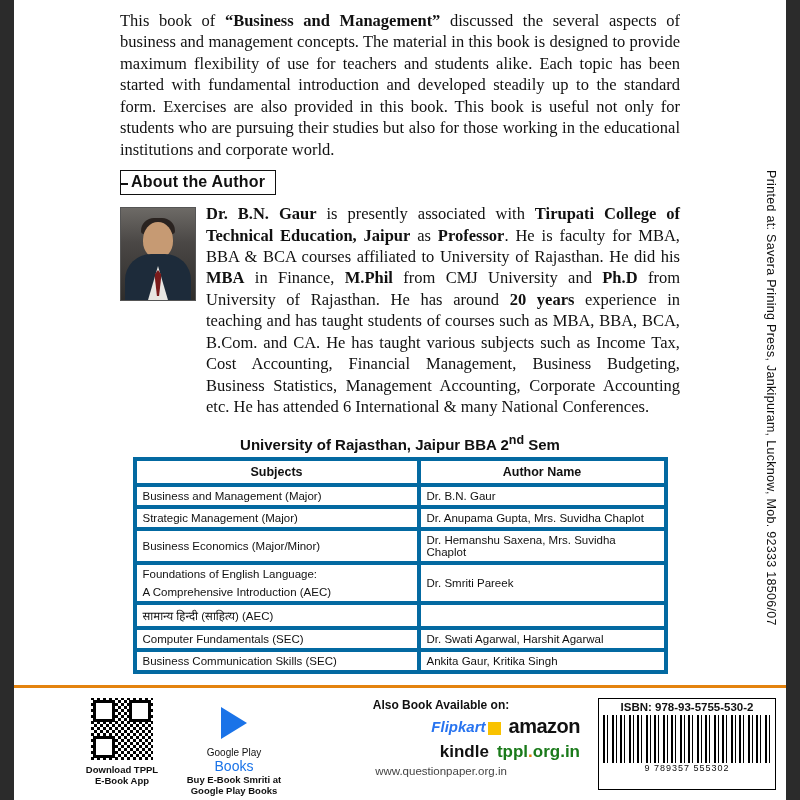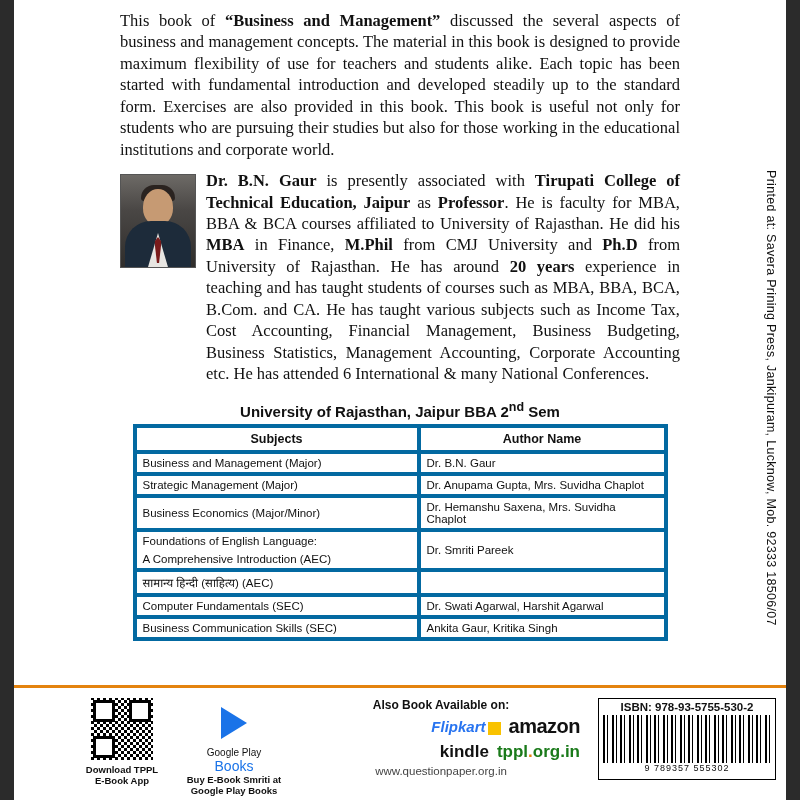--- a/index.html
+++ b/index.html
@@ -161,21 +161,21 @@
   .flipkart{font-family:"Liberation Sans",sans-serif;color:#2874f0;font-weight:bold;font-style:italic;font-size:15px;}
   .fk-box{display:inline-block;width:13px;height:13px;background:#f9c200;margin-left:2px;vertical-align:middle;}
   .amazon{font-family:"Liberation Sans",sans-serif;font-weight:bold;font-size:20px;letter-spacing:-0.5px;}
   .kindle{font-family:"Liberation Sans",sans-serif;font-weight:bold;font-size:17px;}
   .tppl{font-family:"Liberation Sans",sans-serif;font-weight:bold;font-size:17px;color:#1a7a1a;}
   .tppl .dot{color:#e4830f;}
   .site{font-family:"Liberation Sans",sans-serif;font-size:11.5px;color:#444;margin-top:3px;}
 
   .isbn-block{width:178px;text-align:center;padding-top:2px;}
   .isbn-box{
-    border:1.5px solid #000;padding:2px 4px 6px 4px;background:#fff;
+    border:1.5px solid #000;padding:2px 4px 16px 4px;background:#fff;
   }
   .isbn-num{font-family:"Liberation Sans",sans-serif;font-weight:bold;font-size:11.5px;margin-bottom:2px;}
   .barcode{
     height:48px;width:100%;
     background:
       repeating-linear-gradient(90deg,#000 0 2px,#fff 2px 4px,#000 4px 5px,#fff 5px 9px,#000 9px 11px,#fff 11px 13px,#000 13px 14px,#fff 14px 17px);
   }
   .barnum{font-family:"Liberation Sans",sans-serif;font-size:9px;letter-spacing:1px;}
 
   
@@ -195,20 +195,23 @@
 <div class="page">
   <div class="edge-left"></div>
   <div class="edge-right"></div>
 
   <div class="printed">Printed at: Savera Prining Press, Jankipuram, Lucknow, Mob. 92333 18506/07</div>
 
   <div class="content">
 
     <p class="body"><span>This book of </span><span class="b">“Business and Management”</span><span> discussed the several aspects of business and management concepts. The material in this book is designed to provide maximum flexibility of use for teachers and students alike. Each topic has been started with fundamental introduction and developed steadily up to the standard form. Exercises are also provided in this book. This book is useful not only for students who are pursuing their studies but also for those working in the educational institutions and corporate world.</span></p>
 
+    <div class="head-wrap" style="margin-top:4px;">
+      <div class="section-head">About the Author</div>
+    </div>
 
     <div class="author-block">
       <div class="photo">
         <div class="hair"></div>
         <div class="face"></div>
         <div class="body"></div>
         <div class="shirt"></div>
         <div class="tie"></div>
       </div>
       <div class="author-text"><span class="b">Dr. B.N. Gaur</span><span> is presently associated with </span><span class="b">Tirupati College of Technical Education, Jaipur</span><span> as </span><span class="b">Professor</span><span>. He is faculty for MBA, BBA &amp; BCA courses affiliated to University of Rajasthan. He did his </span><span class="b">MBA</span><span> in Finance, </span><span class="b">M.Phil</span><span> from CMJ University and </span><span class="b">Ph.D</span><span> from University of Rajasthan. He has around </span><span class="b">20 years</span><span> experience in teaching and has taught students of courses such as MBA, BBA, BCA, B.Com. and CA. He has taught various subjects such as Income Tax, Cost Accounting, Financial Management, Business Budgeting, Business Statistics, Management Accounting, Corporate Accounting etc. He has attended 6 International &amp; many National Conferences.</span></div>

